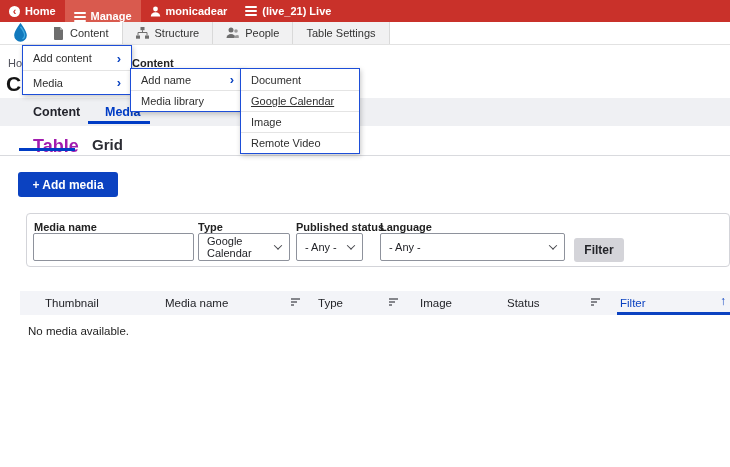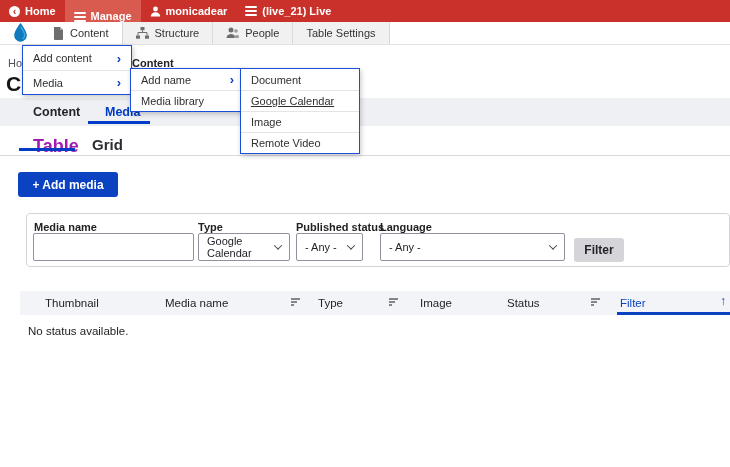--- a/index.html
+++ b/index.html
@@ -211,21 +211,21 @@
   <span class="th" style="left:420px;">Image</span>
   <span class="th" style="left:507px;">Status</span>
   <span class="sort-ico" style="left:591px; top:298px;">
       <i></i>
       <i></i>
       <i></i>
     </span>
   <span class="th sorted" style="left:620px;">Filter</span>
   <span class="sort-arrow">↑</span>
   <div class="sorted-underline"></div>
-  <div class="empty-msg">No status available.</div>
+  <div class="empty-msg">No media available.</div>
 
   <div class="menu panel1">
     <div class="menu-item">
       <span>Add content</span>
       <span class="chev">›</span>
     </div>
     <div class="menu-item">
       <span>Media</span>
       <span class="chev">›</span>
     </div>

